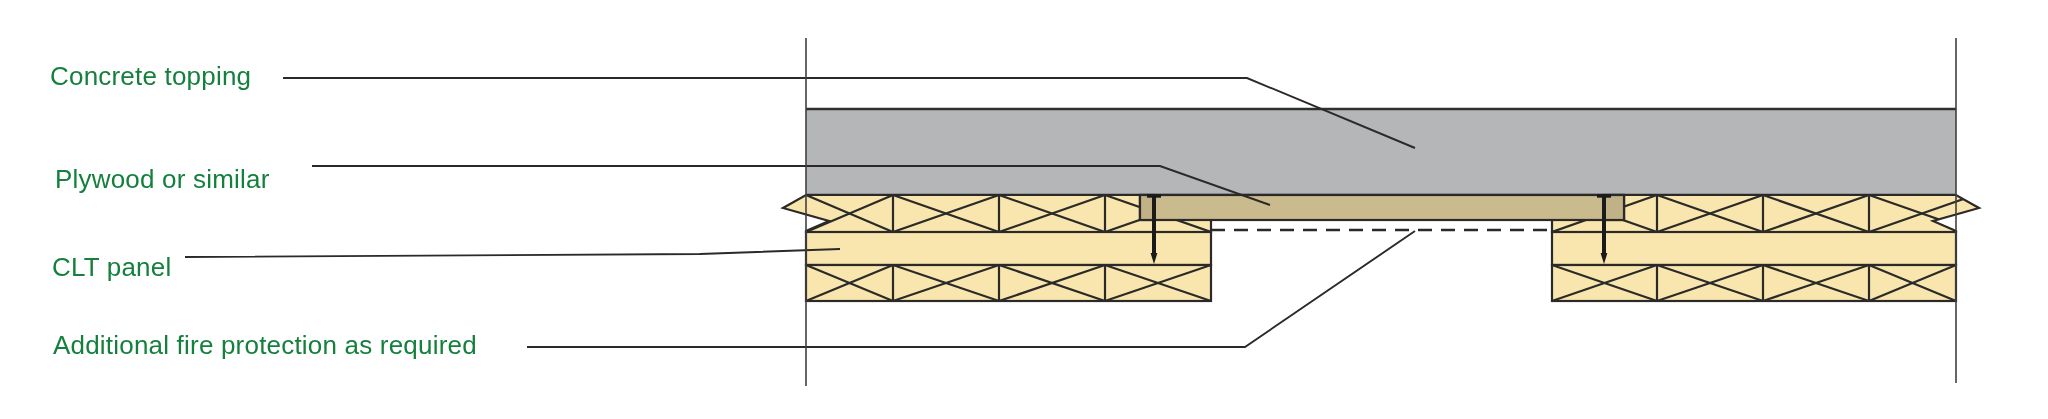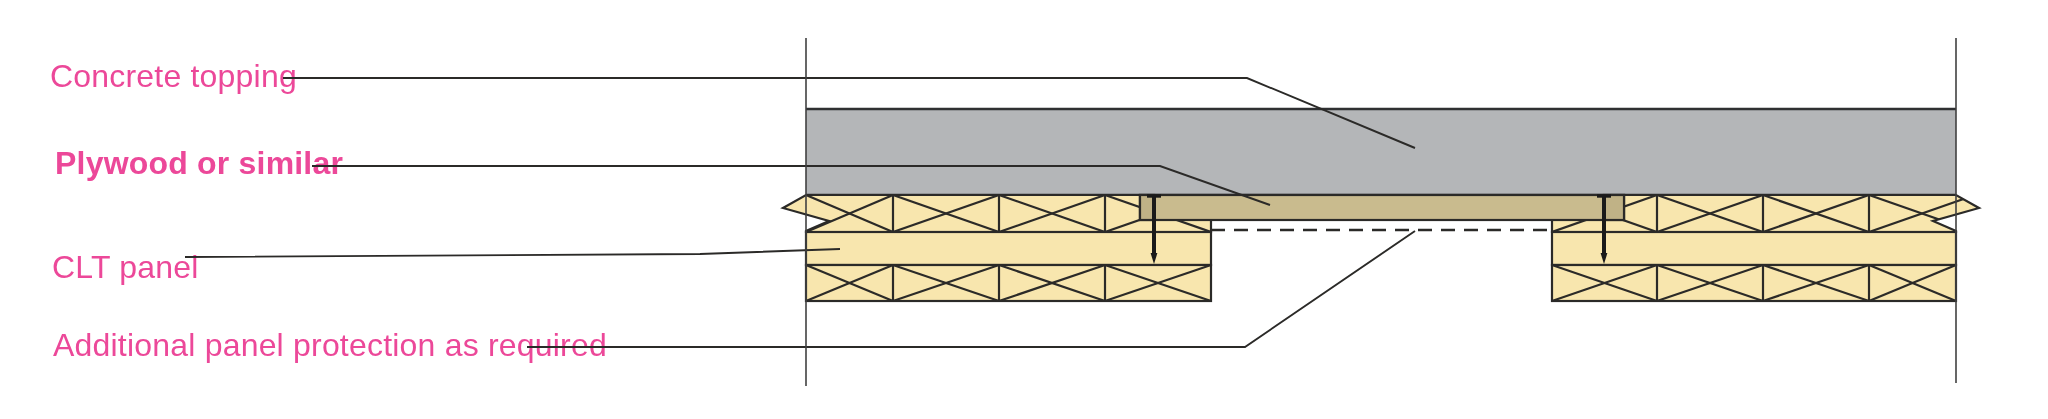--- a/index.html
+++ b/index.html
@@ -5,41 +5,41 @@
   html,body{margin:0;padding:0;background:#ffffff;}
   #stage{
     position:relative;
     width:2048px;height:419px;
     background:#ffffff;
     font-family:"Liberation Sans", sans-serif;
     overflow:hidden;
   }
   .lbl{
     position:absolute;
-    font-size:32px;
+    font-size:26px;
     line-height:34px;
-    color:#ec4899;
+    color:#15803d;
     white-space:nowrap;
     letter-spacing:0.2px;
   }
   #lbl-concrete{left:50px;top:59px;}
-  #lbl-plywood{left:55px;top:146px;font-weight:bold;}
+  #lbl-plywood{left:55px;top:162px;}
   #lbl-clt{left:52px;top:250px;}
   #lbl-fire{left:53px;top:328px;}
   svg{position:absolute;left:0;top:0;}
 </style>
 </head>
 <body>
 
 <div id="stage">
 
   <div class="lbl" id="lbl-concrete">Concrete topping</div>
   <div class="lbl" id="lbl-plywood">Plywood or similar</div>
   <div class="lbl" id="lbl-clt">CLT panel</div>
-  <div class="lbl" id="lbl-fire">Additional panel protection as required</div>
+  <div class="lbl" id="lbl-fire">Additional fire protection as required</div>
 
   <svg width="2048" height="419" viewBox="0 0 2048 419">
     <defs>
       <clipPath id="clipTopL">
         <path d="M1140,195 H806 L783,208 L829,221 L806,231 V232 H1211 V220 H1140 Z"></path>
       </clipPath>
       <clipPath id="clipTopR">
         <path d="M1624,195 H1956 L1979,208 L1933,221 L1956,231 V232 H1552 V220 H1624 Z"></path>
       </clipPath>
     </defs>

